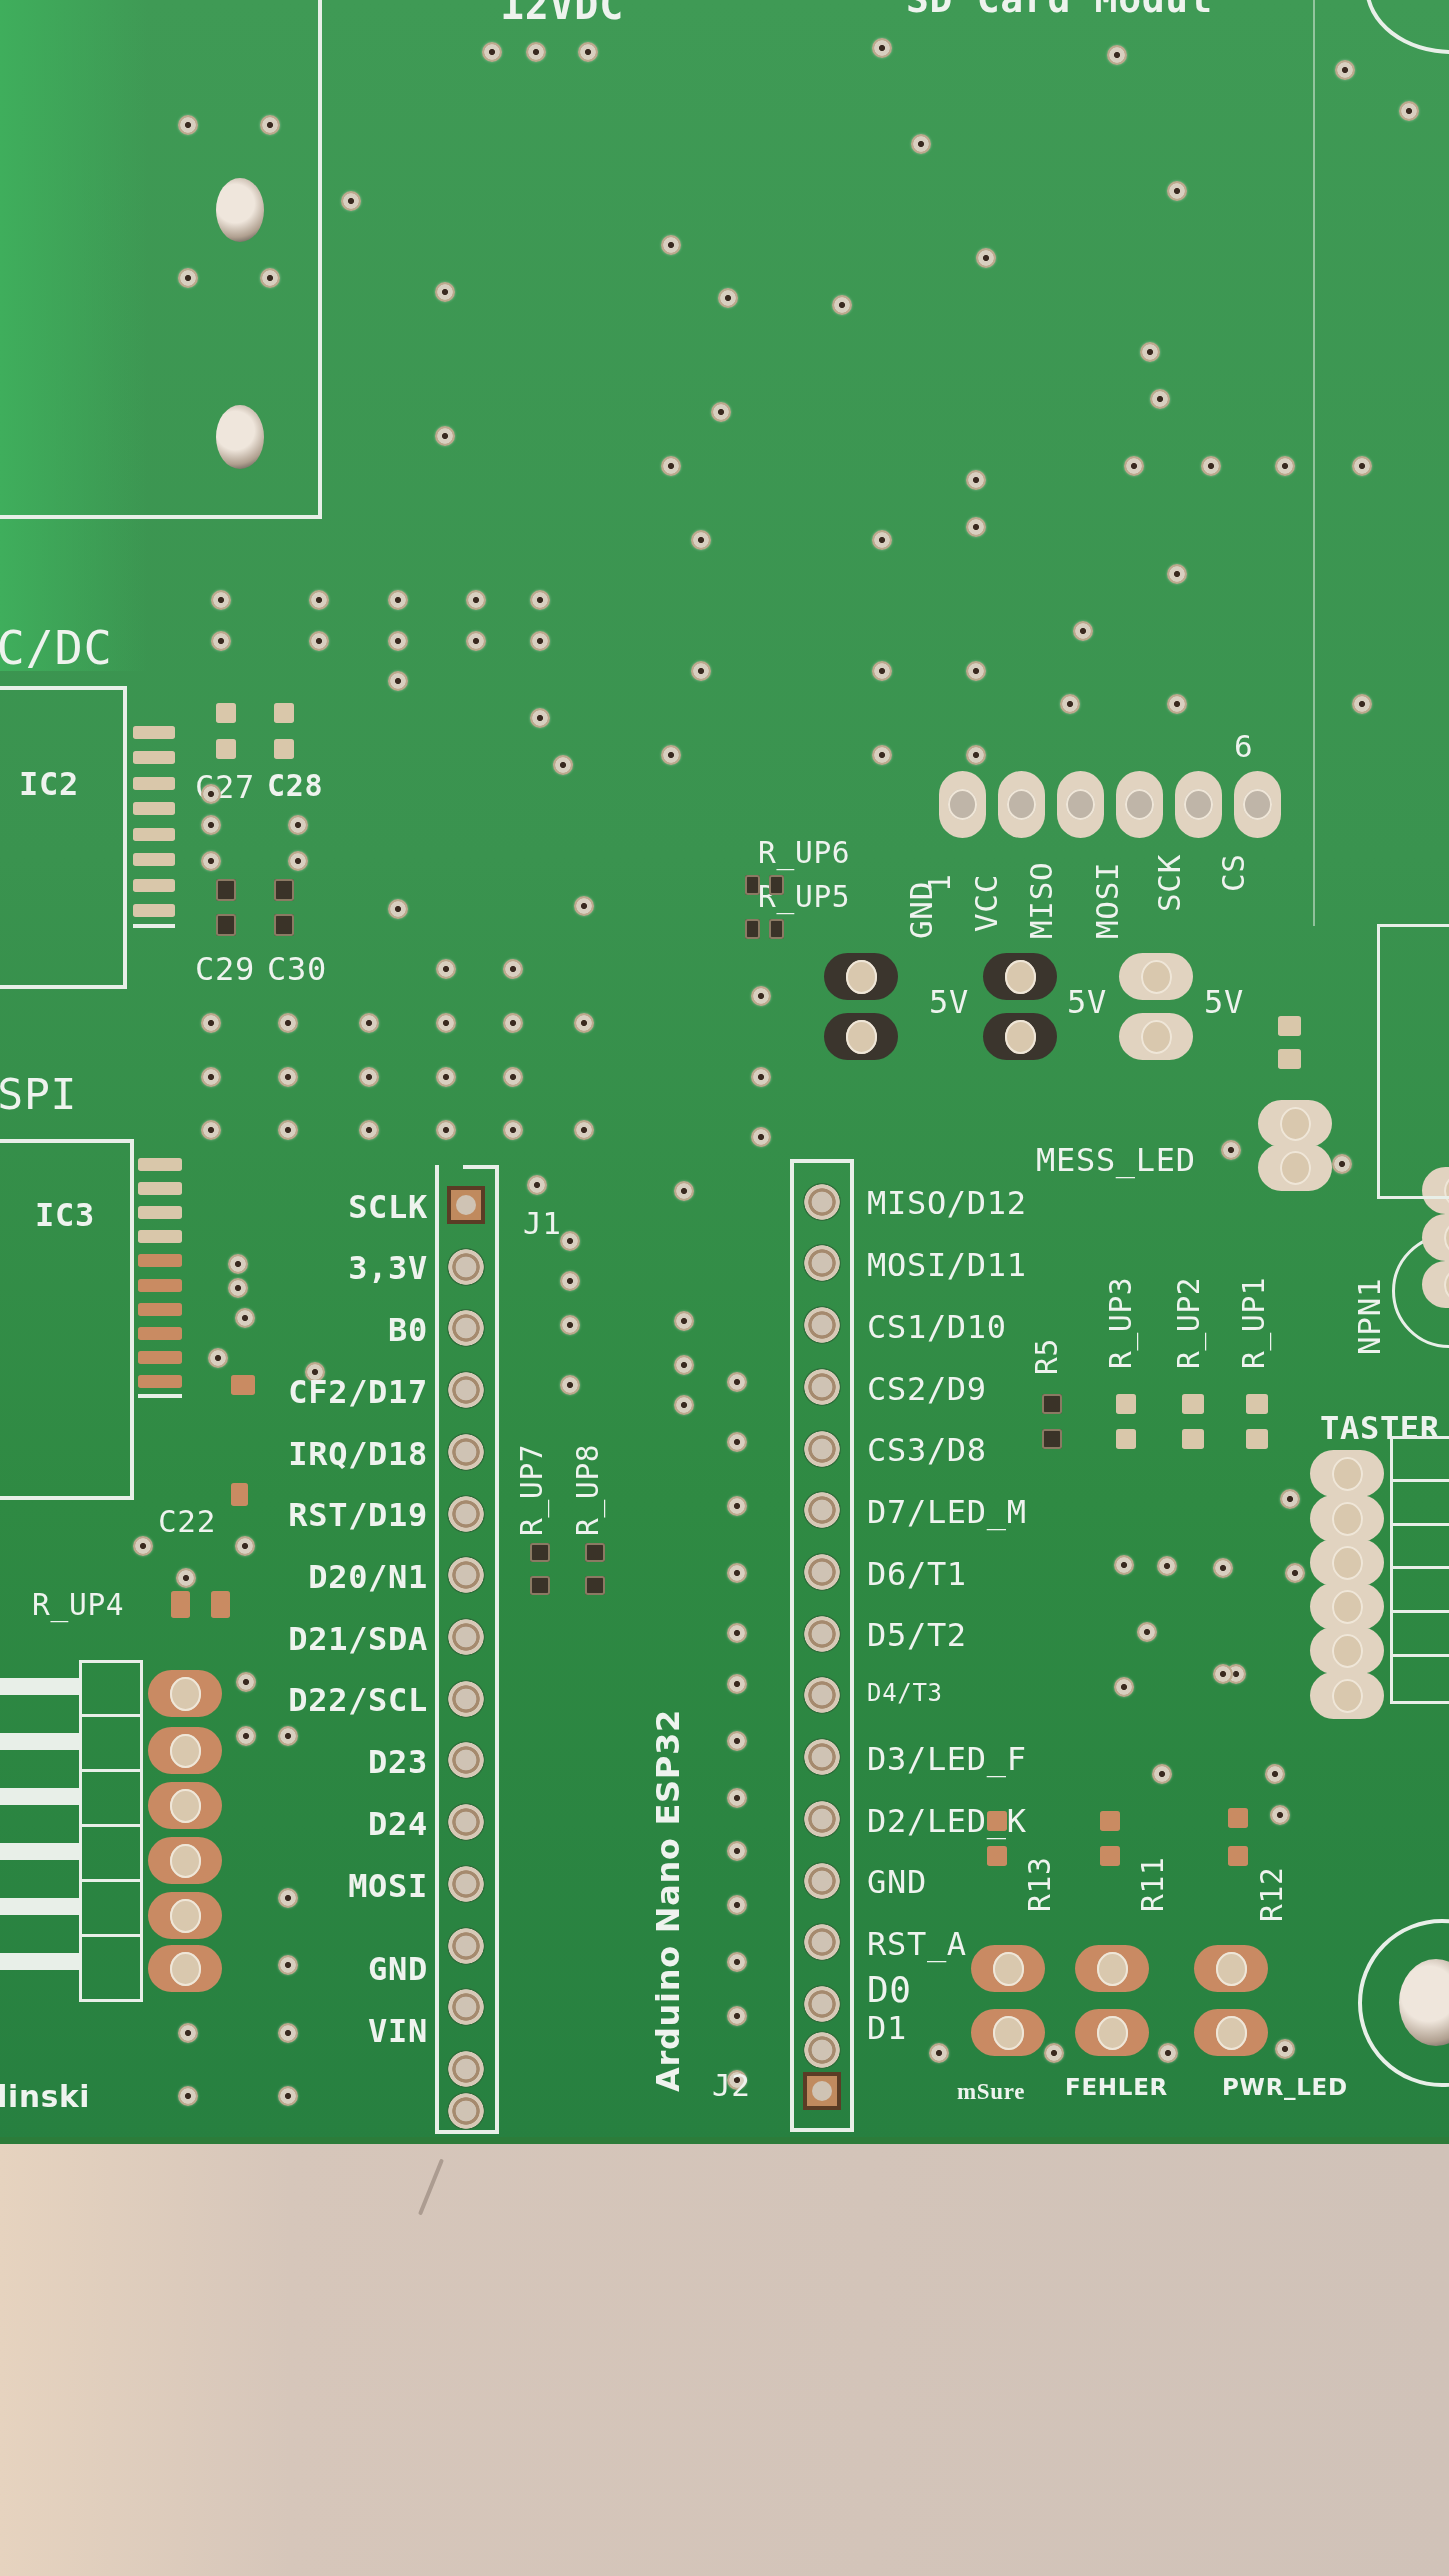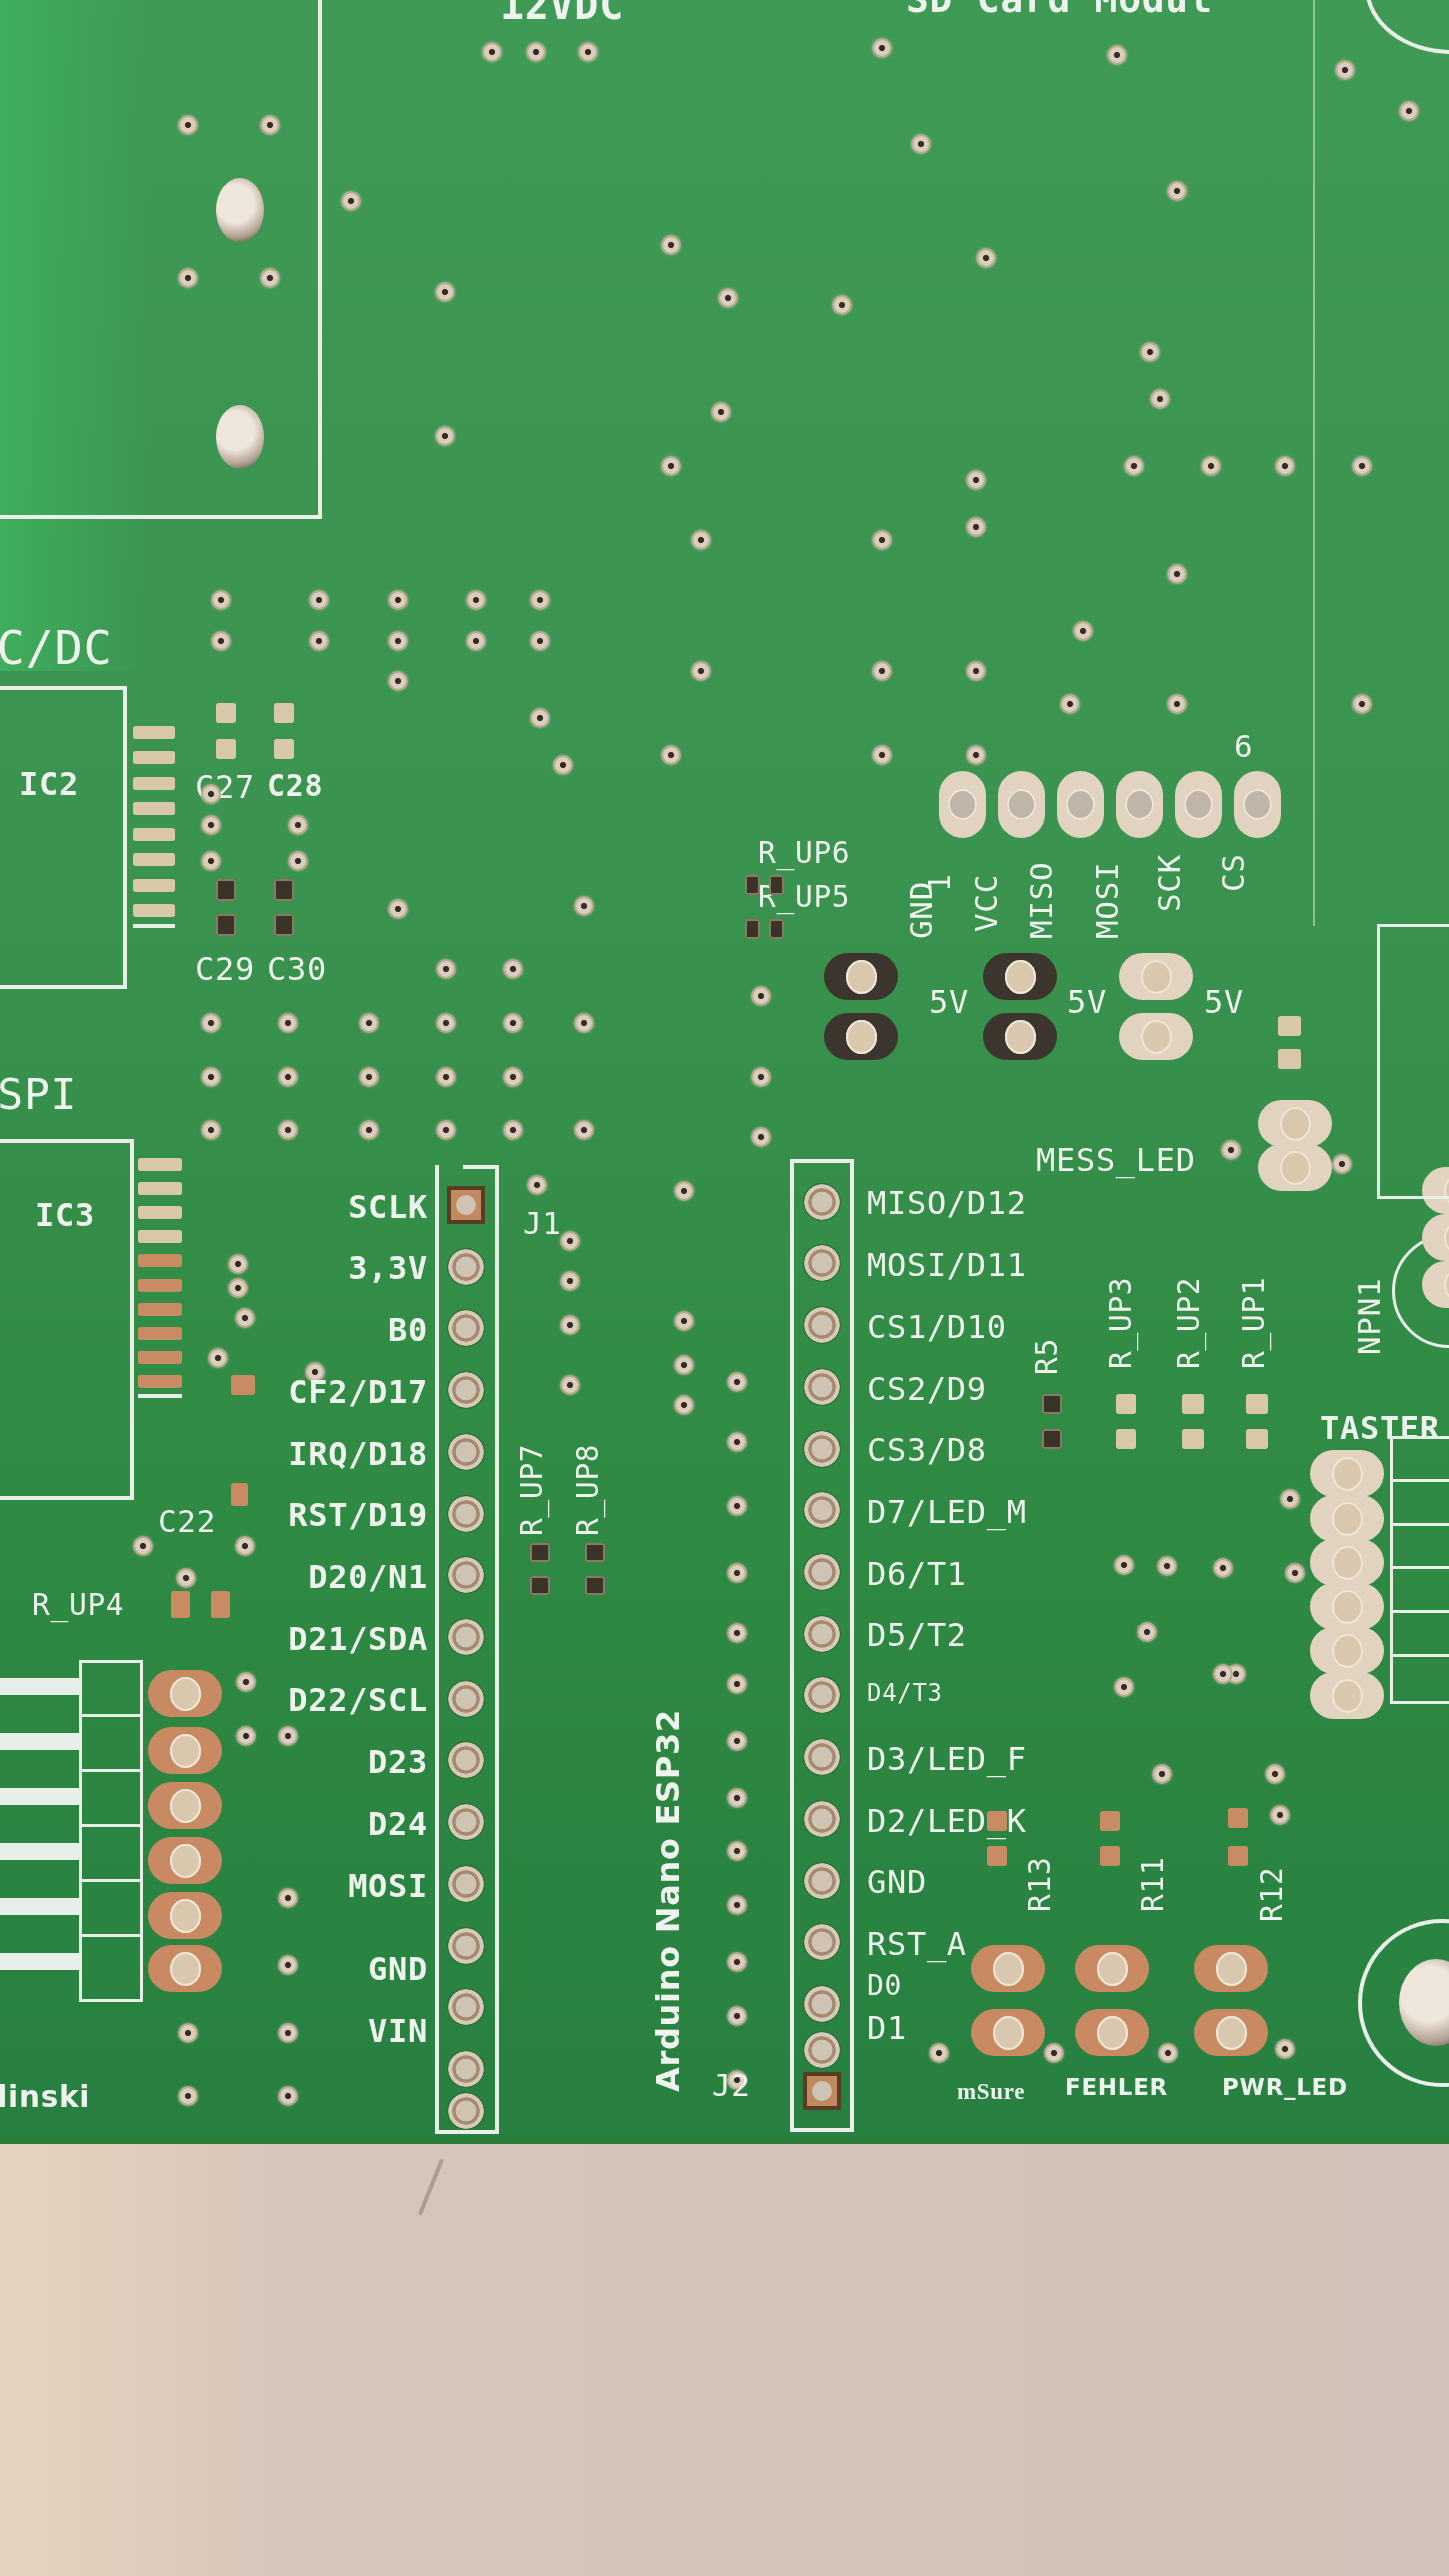--- a/index.html
+++ b/index.html
@@ -307,21 +307,21 @@
   <div class="silk" style="left:867px;top:1373px;font-size:32px;font-weight:normal;">CS2/D9</div>
   <div class="silk" style="left:867px;top:1434px;font-size:32px;font-weight:normal;">CS3/D8</div>
   <div class="silk" style="left:867px;top:1496px;font-size:32px;font-weight:normal;">D7/LED_M</div>
   <div class="silk" style="left:867px;top:1558px;font-size:32px;font-weight:normal;">D6/T1</div>
   <div class="silk" style="left:867px;top:1619px;font-size:32px;font-weight:normal;">D5/T2</div>
   <div class="silk" style="left:867px;top:1681px;font-size:24px;font-weight:normal;">D4/T3</div>
   <div class="silk" style="left:867px;top:1743px;font-size:32px;font-weight:normal;">D3/LED_F</div>
   <div class="silk" style="left:867px;top:1805px;font-size:32px;font-weight:normal;">D2/LED_K</div>
   <div class="silk" style="left:867px;top:1866px;font-size:32px;font-weight:normal;">GND</div>
   <div class="silk" style="left:867px;top:1928px;font-size:32px;font-weight:normal;">RST_A</div>
-  <div class="silk" style="left:867px;top:1972px;font-size:28px;font-weight:normal;">D0</div>
+  <div class="silk" style="left:867px;top:1972px;font-size:36px;font-weight:normal;">D0</div>
   <div class="silk" style="left:867px;top:2012px;font-size:32px;font-weight:normal;">D1</div>
 
   <div class="silk" style="left:758px;top:839px;font-size:29.5px;font-weight:normal;">R_UP6</div>
   <div class="silk" style="left:758px;top:883px;font-size:29.5px;font-weight:normal;">R_UP5</div>
   <div class="pad dark" style="left:745px;top:875px;width:14.8px;height:20px;"></div>
   <div class="pad dark" style="left:769px;top:875px;width:14.8px;height:20px;"></div>
   <div class="pad dark" style="left:745px;top:919px;width:14.8px;height:20px;"></div>
   <div class="pad dark" style="left:769px;top:919px;width:14.8px;height:20px;"></div>
 
   <div class="silk" style="left:1234px;top:731px;font-size:31px;font-weight:normal;">6</div>

